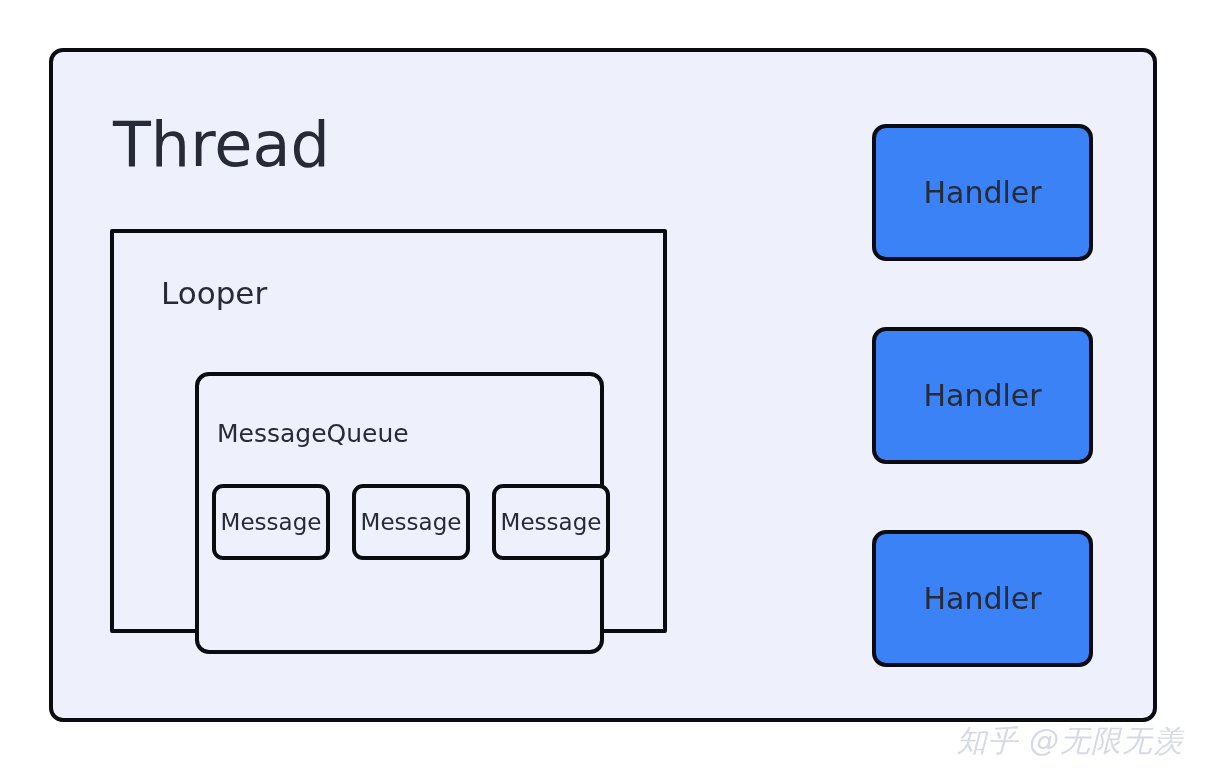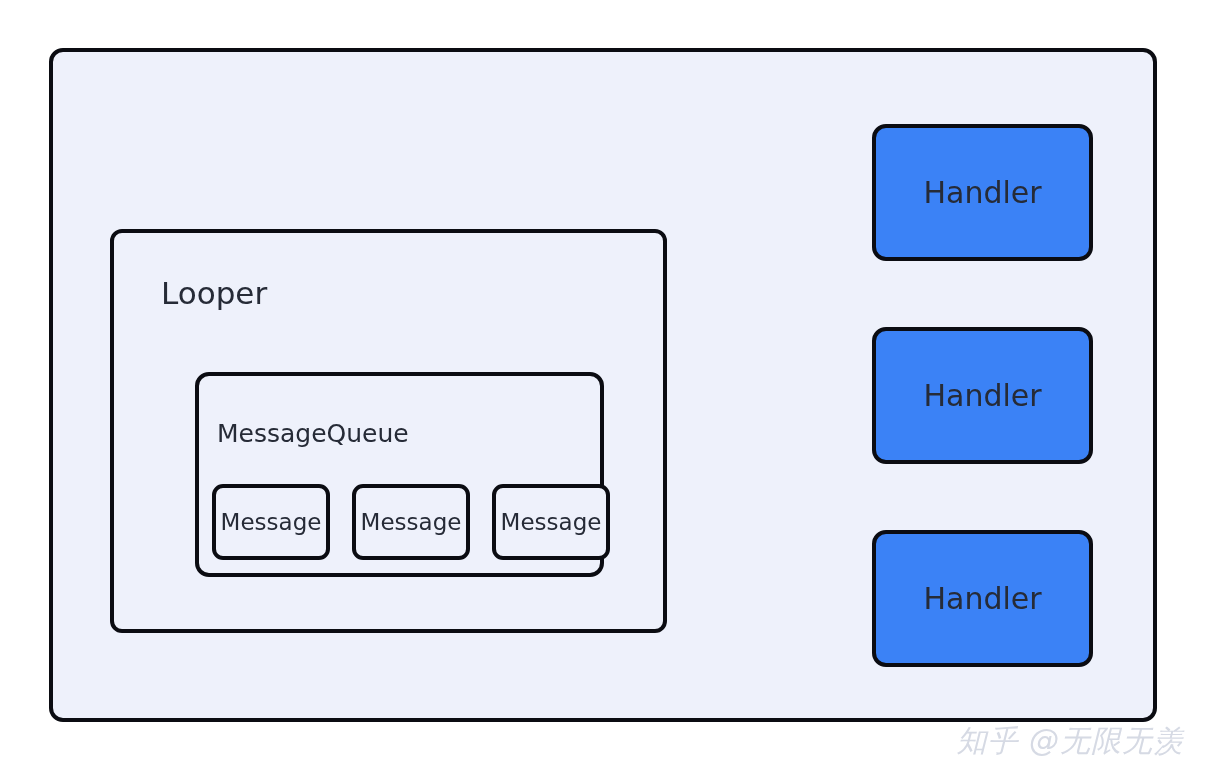--- a/index.html
+++ b/index.html
@@ -44,39 +44,39 @@
   
   #looper-box {
     position: absolute;
     left: 57px;
     top: 177px;
     width: 557px;
     height: 404px;
     box-sizing: border-box;
     background: #eef1fb;
     border: 4px solid #0b0c12;
-    border-radius: 12px;
+    border-radius: 2px;
   }
   #looper-title {
     position: absolute;
     left: 47px;
     top: 45px;
     font-size: 31px;
     line-height: 1;
     color: #262b37;
     white-space: nowrap;
   }
 
   
   #queue-box {
     position: absolute;
     left: 81px;
     top: 139px;
     width: 409px;
-    height: 205px;
+    height: 282px;
     box-sizing: border-box;
     background: #eef1fb;
     border: 4px solid #0b0c12;
     border-radius: 14px;
   }
   #queue-title {
     position: absolute;
     left: 18px;
     top: 45px;
     font-size: 25px;
@@ -151,20 +151,21 @@
     white-space: nowrap;
     user-select: none;
     font-style: italic;
   }
 </style>
 </head>
 <body>
 
 <div id="thread-box">
 
+  <div id="thread-title">Thread</div>
 
   <div id="looper-box">
 
     <div id="looper-title">Looper</div>
 
     <div id="queue-box">
 
       <div id="queue-title">MessageQueue</div>
 
       <div id="message-row">

